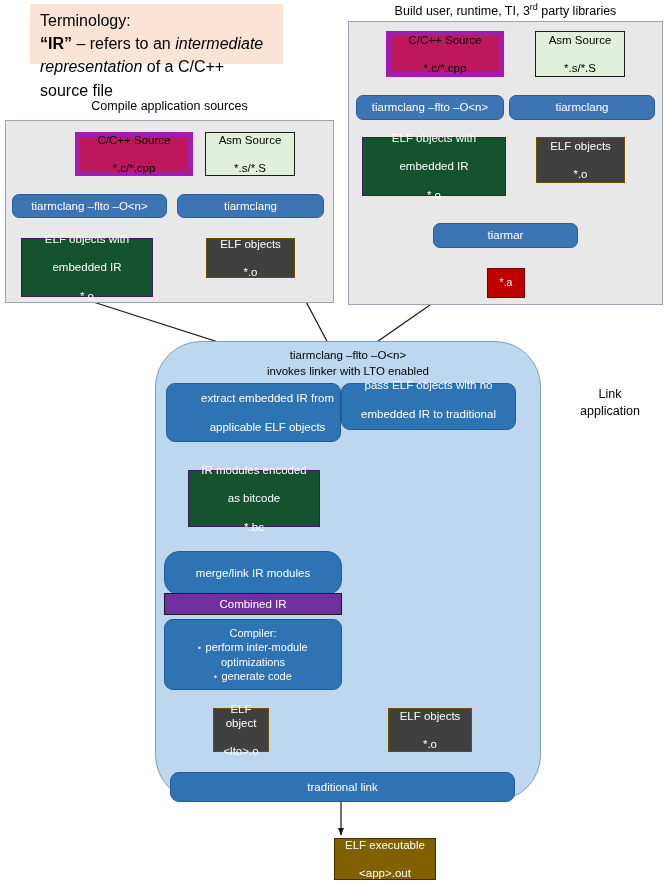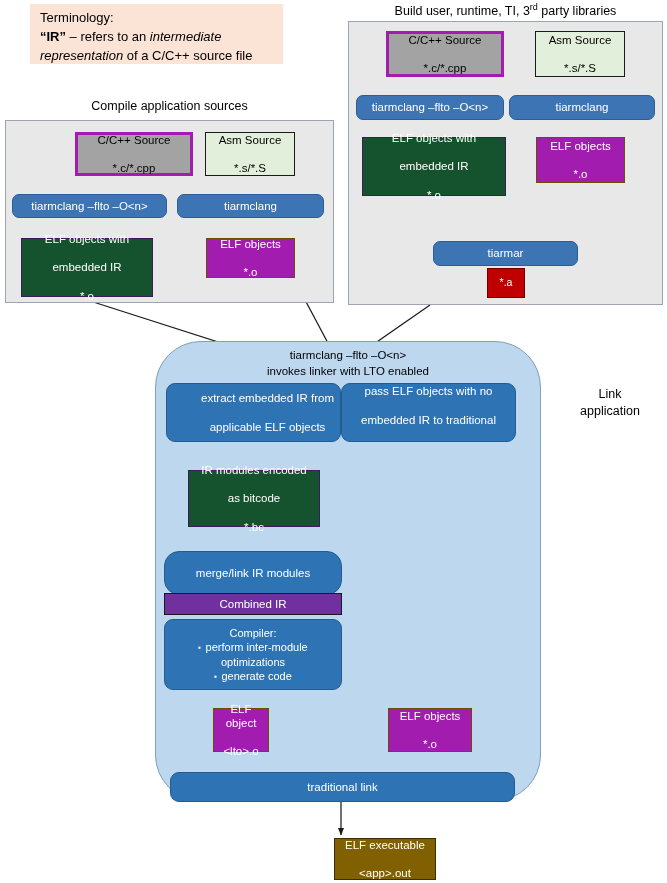--- a/index.html
+++ b/index.html
@@ -19,21 +19,21 @@
     position:absolute;left:0;top:0;width:667px;height:883px;
     pointer-events:none;
   }
   .abs{position:absolute;box-sizing:border-box;}
 
   
   .terminology{
     left:30px;top:4px;width:253px;height:60px;
     background:#FBE3D5;
     padding:5px 8px 0 10px;
-    font-size:13px;
+    font-size:16px;
     line-height:1.45;
     color:#000;
   }
   .terminology .t-title{font-weight:400;}
   .terminology b{font-weight:bold;}
   .terminology i{font-style:italic;}
 
   
   .panel{
     background:#E8E8E8;
@@ -55,33 +55,33 @@
     display:flex;
     align-items:center;
     justify-content:center;
     text-align:center;
     line-height:1.24;
     font-size:11.5px;
   }
   .node span{display:block;width:100%;}
 
   .src-green{
-    background:#a3a3a3;border:3px solid #a21caf;color:#000;
+    background:#be185d;border:5px solid #a21caf;color:#000;
   }
   .src-palegreen{
     background:#E2EFDA;border:1px solid #1a1a1a;color:#000;
   }
   .cmd-blue{
     background:#3C74B4;border:1px solid #2B5E99;color:#fff;border-radius:7px;
   }
   .obj-purple{
     background:#14532d;border:1px solid #3d1a59;color:#fff;
   }
   .obj-gold{
-    background:#a21caf;border:1px solid #6b4f00;color:#fff;
+    background:#404040;border:1px solid #6b4f00;color:#fff;
   }
   .obj-red{
     background:#C00000;border:1px solid #6e0000;color:#fff;
   }
   .obj-olive{
     background:#806000;border:1px solid #3d2e00;color:#fff;margin-left:44px;
   }
   .step-blue{
     background:#2E74B5;border:1px solid #245c91;color:#fff;border-radius:9px;
   }
@@ -112,25 +112,25 @@
   #n-cmd2{left:177px;top:194px;width:147px;height:24px;}
   #n-o1{left:21px;top:238px;width:132px;height:59px;}
   #n-o2{left:206px;top:238px;width:89px;height:40px;}
 
   #n-c2{left:386px;top:31px;width:118px;height:46px;}
   #n-a2{left:535px;top:31px;width:90px;height:46px;}
   #n-cmd3{left:356px;top:95px;width:148px;height:25px;}
   #n-cmd4{left:509px;top:95px;width:146px;height:25px;}
   #n-o3{left:362px;top:137px;width:144px;height:59px;}
   #n-o4{left:536px;top:137px;width:89px;height:46px;}
-  #n-ar{left:433px;top:223px;width:145px;height:25px;border-radius:7px;margin-top:18px;}
+  #n-ar{left:433px;top:223px;width:145px;height:25px;border-radius:7px;}
   #n-lib{left:487px;top:268px;width:38px;height:30px;font-size:10.5px;}
 
   #n-extract{left:166px;top:383px;width:175px;height:59px;padding-left:28px;}
-  #n-pass{left:341px;top:383px;width:175px;height:59px;}
+  #n-pass{left:341px;top:383px;width:175px;height:47px;}
   #n-bc{left:188px;top:470px;width:132px;height:57px;}
   #n-merge{left:164px;top:551px;width:178px;height:44px;border-radius:15px;}
   #n-combined{left:164px;top:593px;width:178px;height:22px;}
   #n-compiler{left:164px;top:619px;width:178px;height:71px;}
   #n-lto{left:213px;top:708px;width:56px;height:44px;}
   #n-elfo{left:388px;top:708px;width:84px;height:44px;}
   #n-trad{left:170px;top:772px;width:345px;height:30px;border-radius:9px;}
   #n-exec{left:290px;top:838px;width:102px;height:42px;}
 
   .compiler-body{

